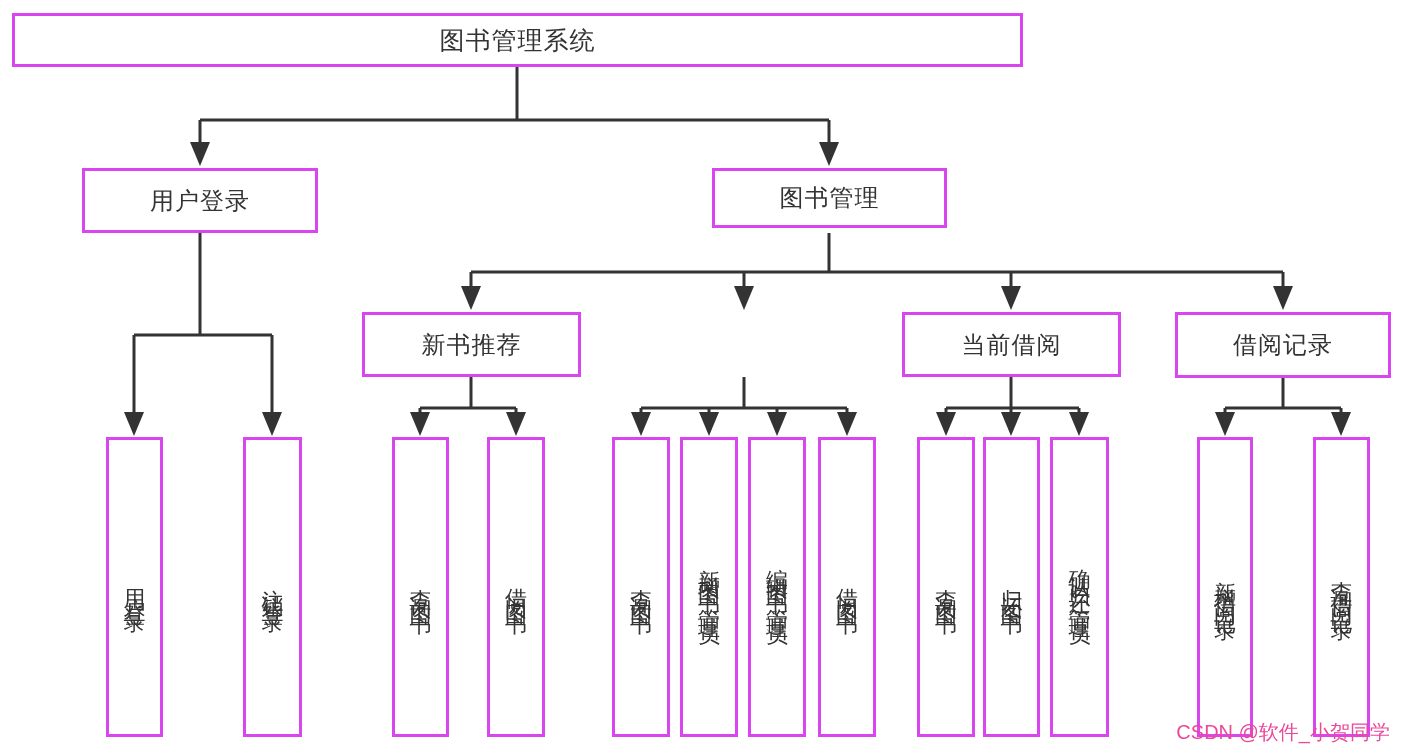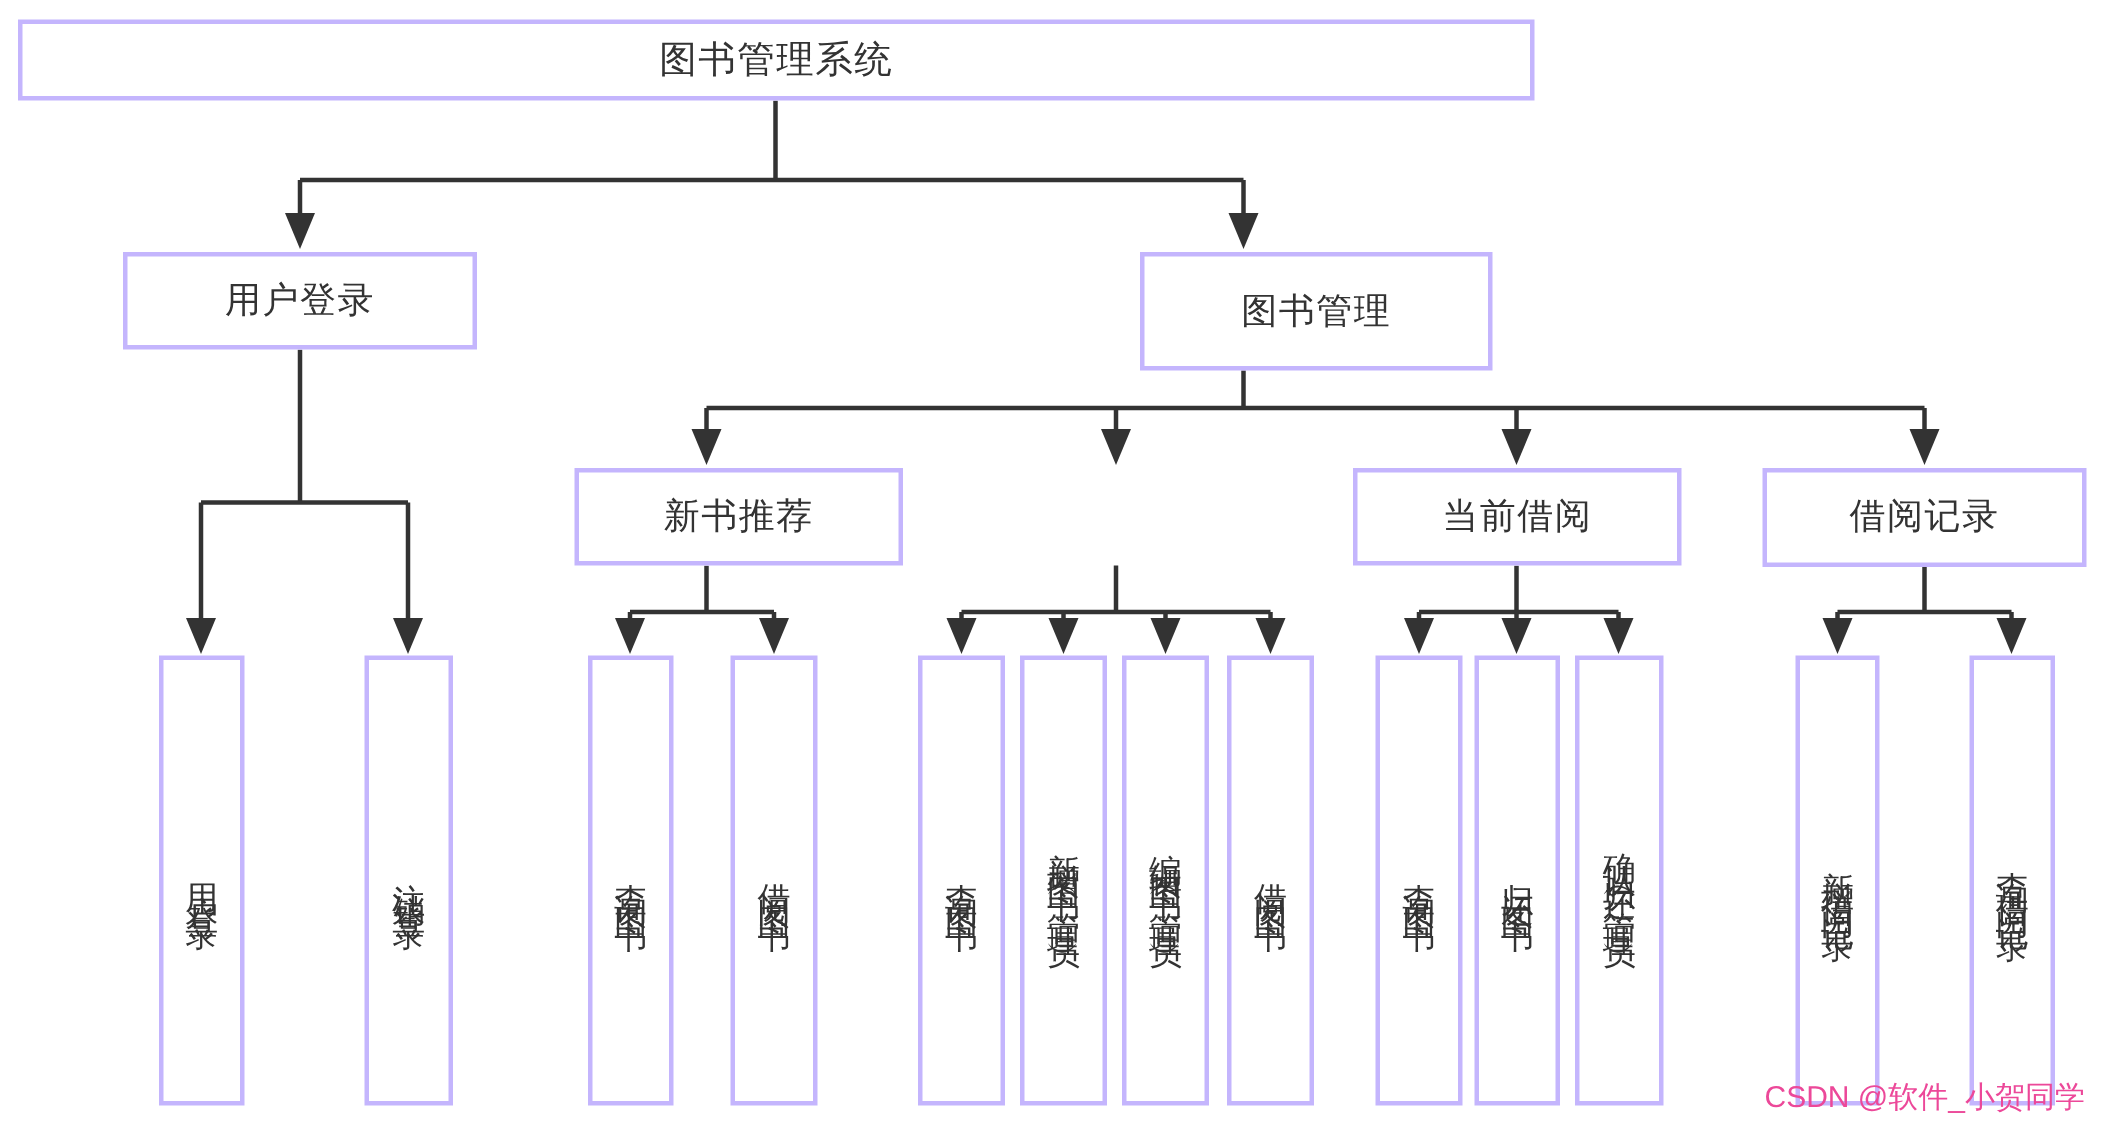--- a/index.html
+++ b/index.html
@@ -20,21 +20,21 @@
     position: absolute;
     left: 0;
     top: 0;
     width: 1405px;
     height: 747px;
     z-index: 1;
   }
   .node {
     position: absolute;
     box-sizing: border-box;
-    border: 3px solid #c4b5fd;
+    border: 3px solid #d946ef;
     background: #ffffff;
     display: flex;
     align-items: center;
     justify-content: center;
     z-index: 2;
   }
   .h-node .label {
     font-size: 24px;
     line-height: 1;
     letter-spacing: 1px;
@@ -48,23 +48,23 @@
     text-orientation: mixed;
     font-size: 22px;
     line-height: 1;
     letter-spacing: 8px;
     white-space: nowrap;
   }
   
   #node-root            { left: 12px;   top: 13px;  width: 1011px; height: 54px; }
   
   #node-user-login-group{ left: 82px;   top: 168px; width: 236px;  height: 65px; }
-  #node-book-management { left: 712px;  top: 168px; width: 235px;  height: 79px; margin-left: 48px; }
-  
-  #node-new-book-recommend { left: 362px;  top: 312px; width: 219px; height: 65px; margin-left: 21px; }
+  #node-book-management { left: 712px;  top: 168px; width: 235px;  height: 60px; }
+  
+  #node-new-book-recommend { left: 362px;  top: 312px; width: 219px; height: 65px; }
   #node-book-borrow        { left: 635px;  top: 312px; width: 218px; height: 65px; }
   #node-current-borrow     { left: 902px;  top: 312px; width: 219px; height: 65px; text-align: center; }
   #node-borrow-records     { left: 1175px; top: 312px; width: 216px; height: 66px; }
   
   .v-node { top: 437px; height: 300px; }
   #leaf-user-login     { left: 106px;  width: 57px; }
   #leaf-logout         { left: 243px;  width: 59px; }
   #leaf-nb-query-book  { left: 392px;  width: 57px; }
   #leaf-nb-borrow-book { left: 487px;  width: 58px; }
   #leaf-bb-query-book  { left: 612px;  width: 58px; }

